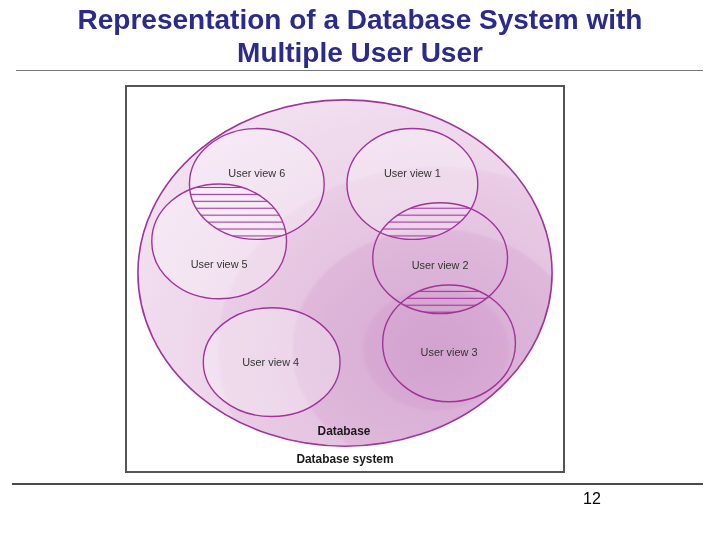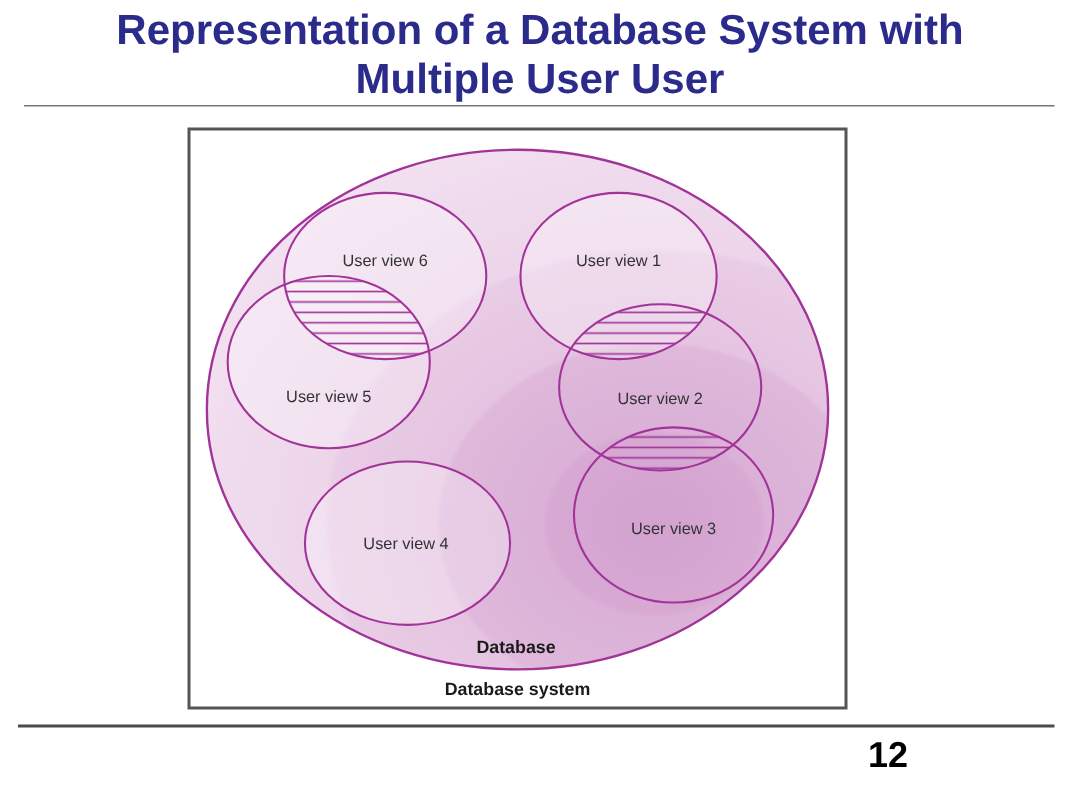--- a/index.html
+++ b/index.html
@@ -34,23 +34,22 @@
     box-sizing: border-box;
     border: 2px solid var(--box-border, #555555);
     background: #ffffff;
   }
   .diagram-box svg { display: block; width: 100%; height: 100%; }
   .page-num {
     position: absolute;
     left: 572px; top: 490px;
     width: 40px;
     text-align: center;
-    font-size: 24px;
+    font-size: 16px;
     color: var(--page-number, #000000);
-    font-weight: bold;
   }
   
   .db-ellipse { stroke: var(--stroke, #A13399); stroke-width: 1.6; }
   .view-outline { fill: none; stroke: var(--stroke, #A13399); stroke-width: 1.4; }
   .view-fill { fill: rgba(255,255,255,0.30); stroke: none; }
   .lbl {
     font-family: "Liberation Sans", sans-serif;
     font-size: 11px;
     fill: var(--label, #333333);
     text-anchor: middle;

